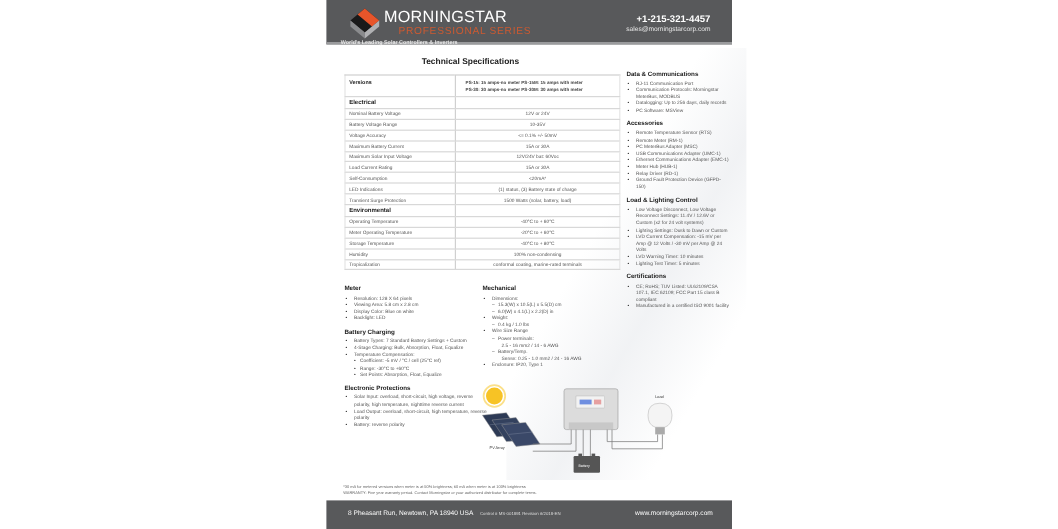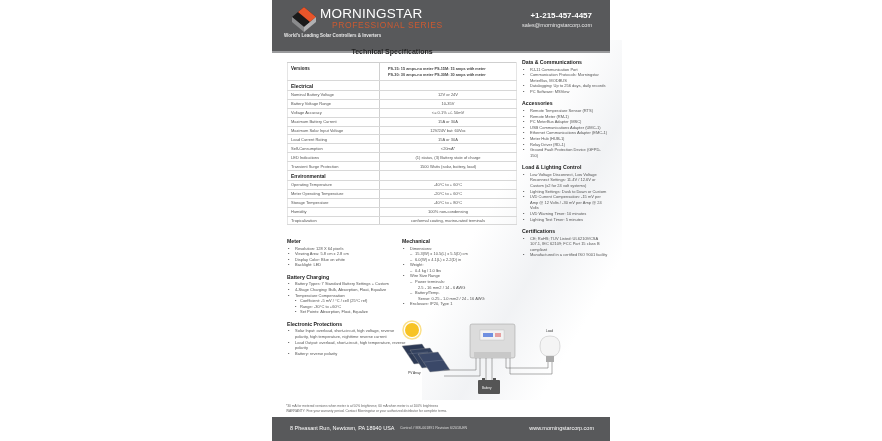--- a/index.html
+++ b/index.html
@@ -11,21 +11,21 @@
     background: #ffffff;
   }
   .page-bg-swoosh {
     position: absolute; left: 150px; top: 40px; width: 200px; height: 360px;
     background: linear-gradient(120deg, rgba(255,255,255,0) 40%, rgba(235,237,240,0.7) 60%, rgba(255,255,255,0) 80%);
     pointer-events: none;
   }
 
   
   .header {
-    position: absolute; left: 0; top: 0; width: 338px; height: 53px;
+    position: absolute; left: 0; top: 0; width: 338px; height: 37px;
     background: #58595b; border-bottom: 2px solid #9a9b9d;
   }
   .logo-cube { position: absolute; left: 18px; top: 5px; width: 28px; height: 28px; }
   .brand-name {
     position: absolute; left: 48px; top: 6px; font-size: 13.5px; color: #ffffff;
     letter-spacing: 0.2px; font-family: "Liberation Sans", sans-serif;
   }
   .brand-series {
     position: absolute; left: 48px; top: 20px; font-size: 8.5px; color: #e05a2a;
     letter-spacing: 0.6px; font-family: "Liberation Sans", sans-serif; opacity: 0.85; padding-left: 12px;
@@ -101,21 +101,21 @@
   <div class="header">
     <svg class="logo-cube" viewBox="0 0 28 28">
       <polygon points="14,2 26,12 14,22 2,12" fill="#1a1a1a"></polygon>
       <polygon points="14,2 26,12 20,17 8,7" fill="#e8552a"></polygon>
       <polygon points="2,12 14,22 14,27 2,17" fill="#8a8b8d"></polygon>
       <polygon points="14,22 26,12 26,17 14,27" fill="#b0b1b3"></polygon>
     </svg>
     <div class="brand-name">MORNINGSTAR</div>
     <div class="brand-series">PROFESSIONAL SERIES</div>
     <div class="brand-tagline">World's Leading Solar Controllers &amp; Inverters</div>
-    <div class="phone">+1-215-457-4457</div>
+    <div class="phone">+1-215-321-4457</div>
     <div class="email">sales@morningstarcorp.com</div>
   </div>
 
   <div class="spec-title">Technical Specifications</div>
 
   <table class="spec-table">
     <tbody>
         <tr class="versions">
       <td class="lbl">Versions</td>
       <td class="val">

